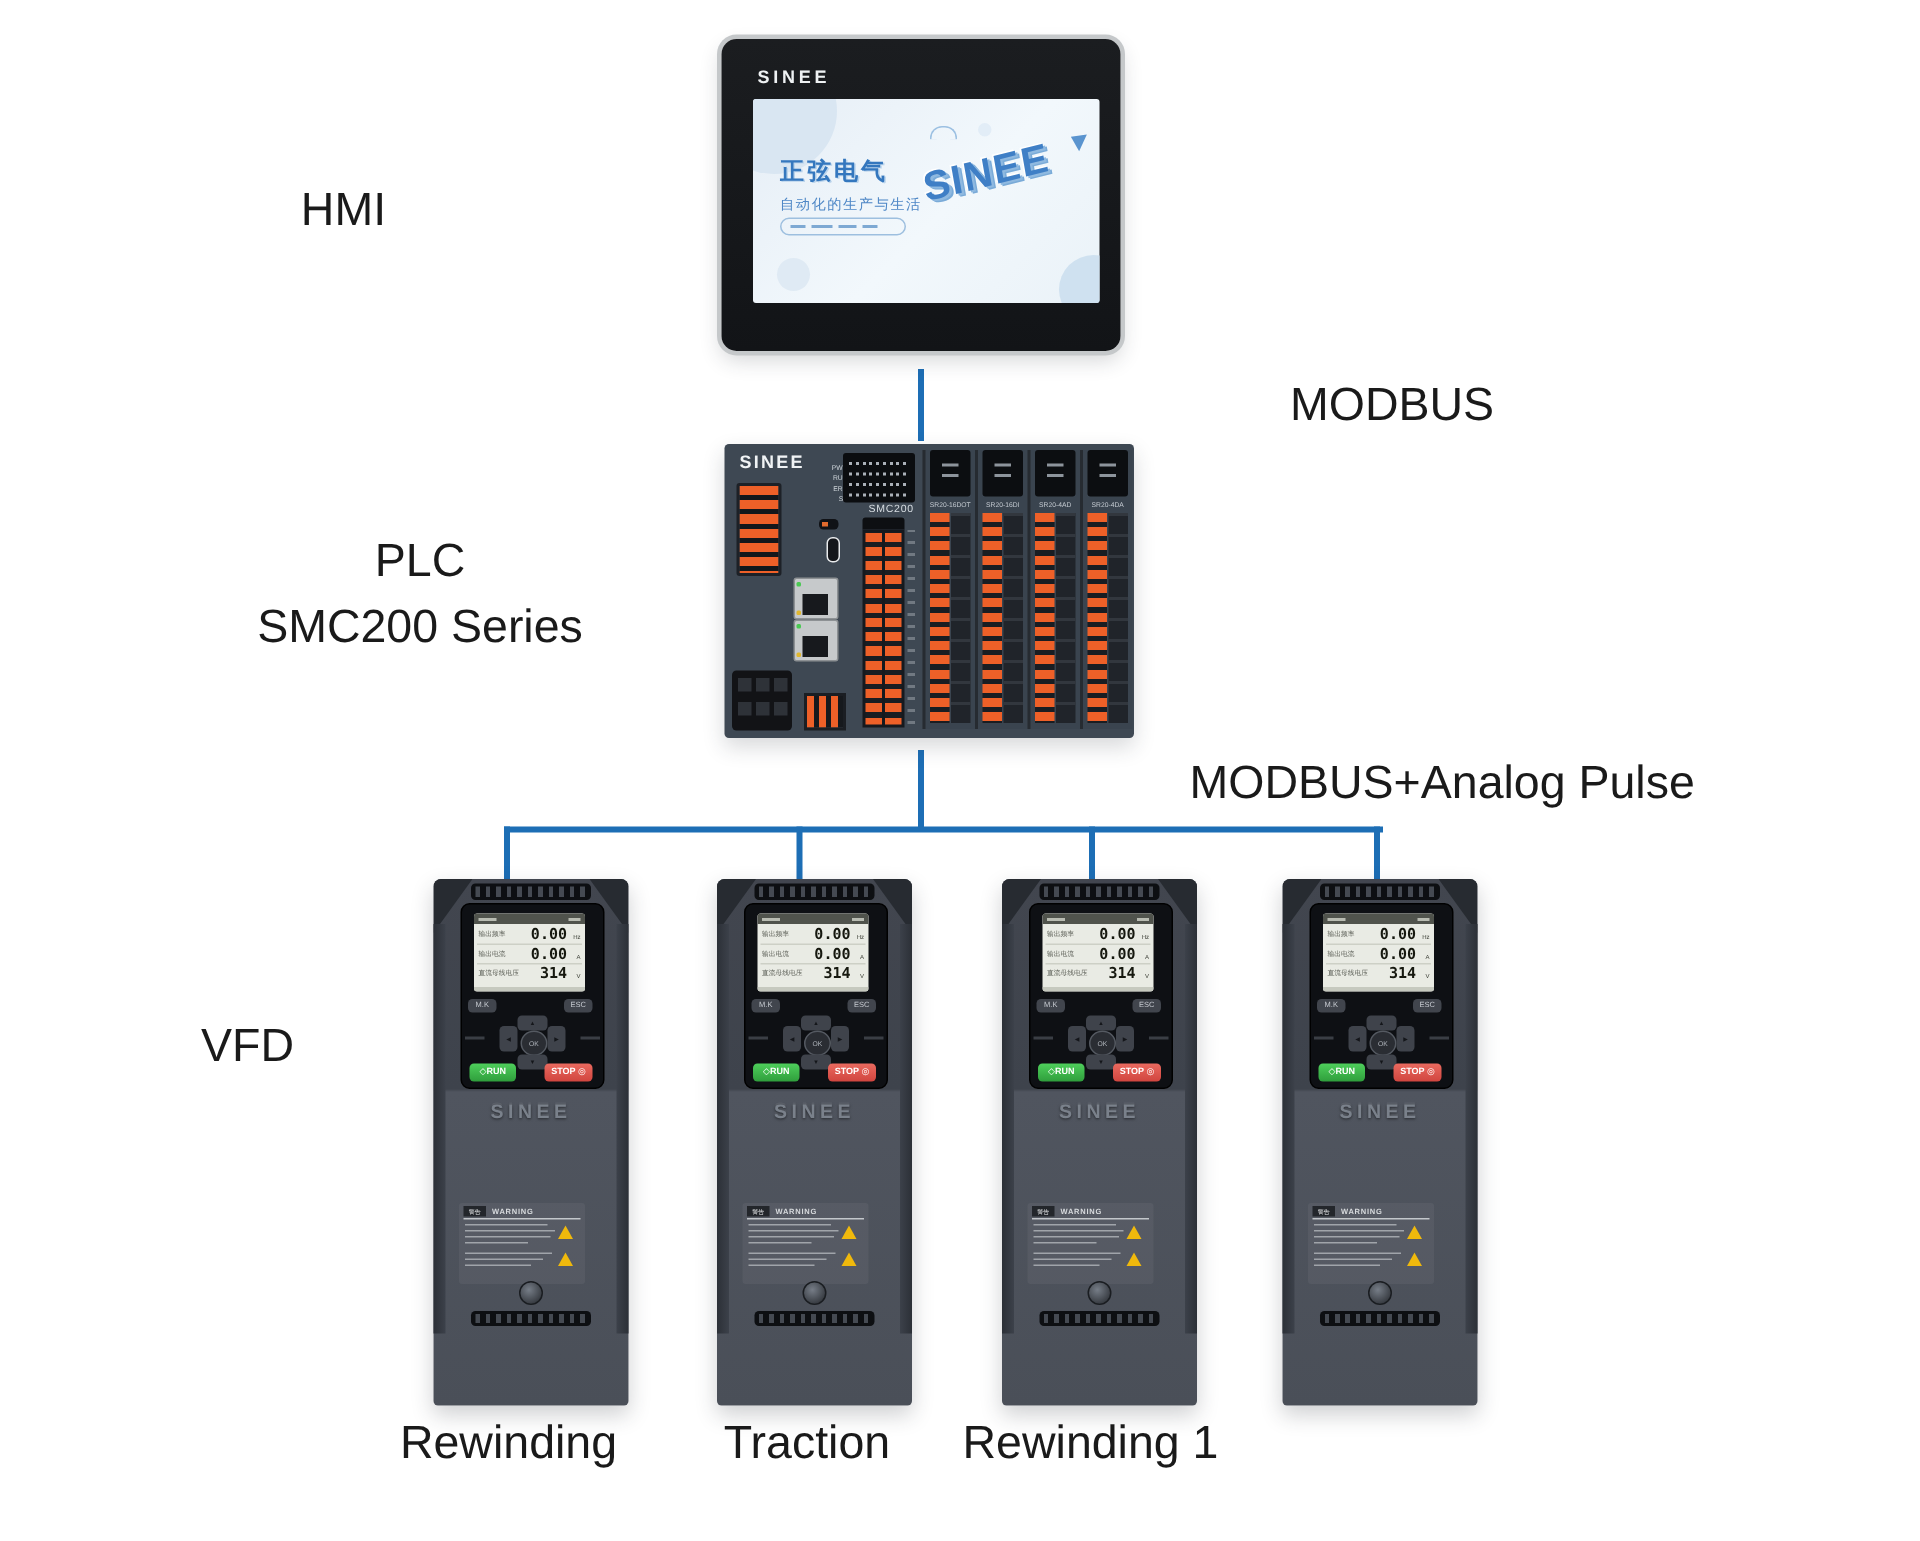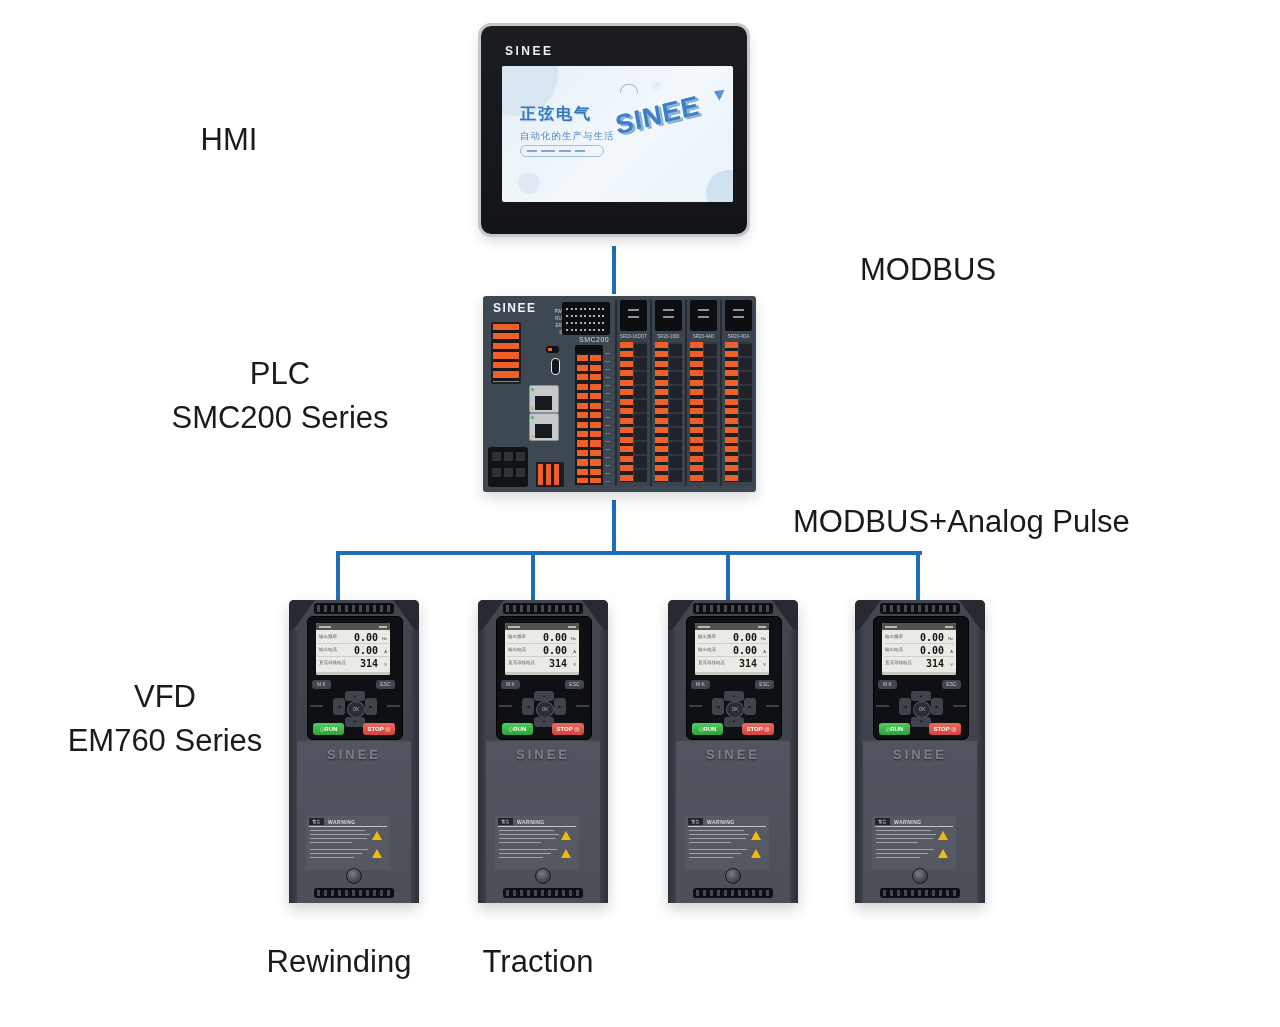--- a/index.html
+++ b/index.html
@@ -60,21 +60,21 @@
   .mod{position:absolute;top:4px;width:33px;height:186px;background:#3a444f;border-left:2px solid #262b31;}
   .mod-top{position:absolute;left:3px;top:0px;width:27px;height:31px;background:#0c0e11;border-radius:2px;}
   .mod-top i{position:absolute;left:8px;width:11px;height:2px;background:#8d949c;display:block;}
   .mod-lbl{position:absolute;left:0;top:34px;width:100%;text-align:center;color:#c2c8cf;font-size:4.5px;}
   .mod-term{position:absolute;left:3px;top:42px;width:13px;height:140px;
          background:repeating-linear-gradient(180deg,#ee6028 0 6px,#1a1d22 6px 9.5px);}
   .mod-side{position:absolute;left:17px;top:42px;width:13px;height:140px;background:#20242a;
          background-image:repeating-linear-gradient(180deg,#32373e 0 2px,transparent 2px 14px);}
 
   
-  .vfd{position:absolute;top:600px;width:130px;height:303px;border-radius:5px 5px 3px 3px;
+  .vfd{position:absolute;top:586px;width:130px;height:351px;border-radius:5px 5px 3px 3px;
        background:linear-gradient(180deg,#42464f 0px,#3e434c 140px,#50555f 142px,#4a4f58 100%);
        box-shadow:0 6px 14px rgba(40,45,55,.22);}
   .shoulder{position:absolute;top:0;width:26px;height:36px;background:#272b31;}
   .sh-l{left:0;clip-path:polygon(0 0,100% 0,0 100%);border-radius:5px 0 0 0;}
   .sh-r{right:0;clip-path:polygon(0 0,100% 0,100% 100%);border-radius:0 5px 0 0;}
   .sidebar-l{position:absolute;left:0;top:30px;width:8px;height:273px;background:linear-gradient(90deg,#2c3037,#3c414a);}
   .sidebar-r{position:absolute;right:0;top:30px;width:8px;height:273px;background:linear-gradient(270deg,#2c3037,#3c414a);}
   .vent{position:absolute;left:25px;width:80px;height:11px;background:#0d0f12;border-radius:3px;overflow:hidden;}
   .vent i{position:absolute;left:3px;top:2px;right:3px;bottom:2px;display:block;
        background:repeating-linear-gradient(90deg,#454a52 0 3px,transparent 3px 7px);}
@@ -126,21 +126,20 @@
 
   <div class="lbl center" style="left:860px;top:248px;width:220px;text-align:left;">MODBUS</div>
   <div class="lbl center" style="left:129px;top:118px;width:200px;">HMI</div>
   <div class="lbl center" style="left:130px;top:352px;width:300px;">
     <div>PLC</div>
     <div>SMC200 Series</div>
   </div>
   <div class="lbl" style="left:793px;top:500px;white-space:nowrap;">MODBUS+Analog Pulse</div>
   <div class="lbl center" style="left:15px;top:675px;width:300px;">
     <div>VFD</div>
-    <div>EM760 Series</div>
   </div>
 
   <div class="line" style="left:612px;top:246px;width:4px;height:48px;"></div>
   <div class="line" style="left:612px;top:500px;width:4px;height:53px;"></div>
   <div class="line" style="left:336px;top:551px;width:586px;height:4px;"></div>
   <div class="line" style="left:336px;top:551px;width:4px;height:56px;"></div>
   <div class="line" style="left:531px;top:551px;width:4px;height:56px;"></div>
   <div class="line" style="left:726px;top:551px;width:4px;height:56px;"></div>
   <div class="line" style="left:916px;top:551px;width:4px;height:56px;"></div>
 
@@ -520,14 +519,15 @@
     </div>
 
     <div class="screw"></div>
     <div class="vent" style="top:288px;height:10px;">
         <i></i>
       </div>
   </div>
 
   <div class="unit-lbl" style="left:339px;">Rewinding</div>
   <div class="unit-lbl" style="left:538px;">Traction</div>
+  <div class="unit-lbl" style="left:727px;">Rewinding 1</div>
 
 </div>
 
 </body></html>

